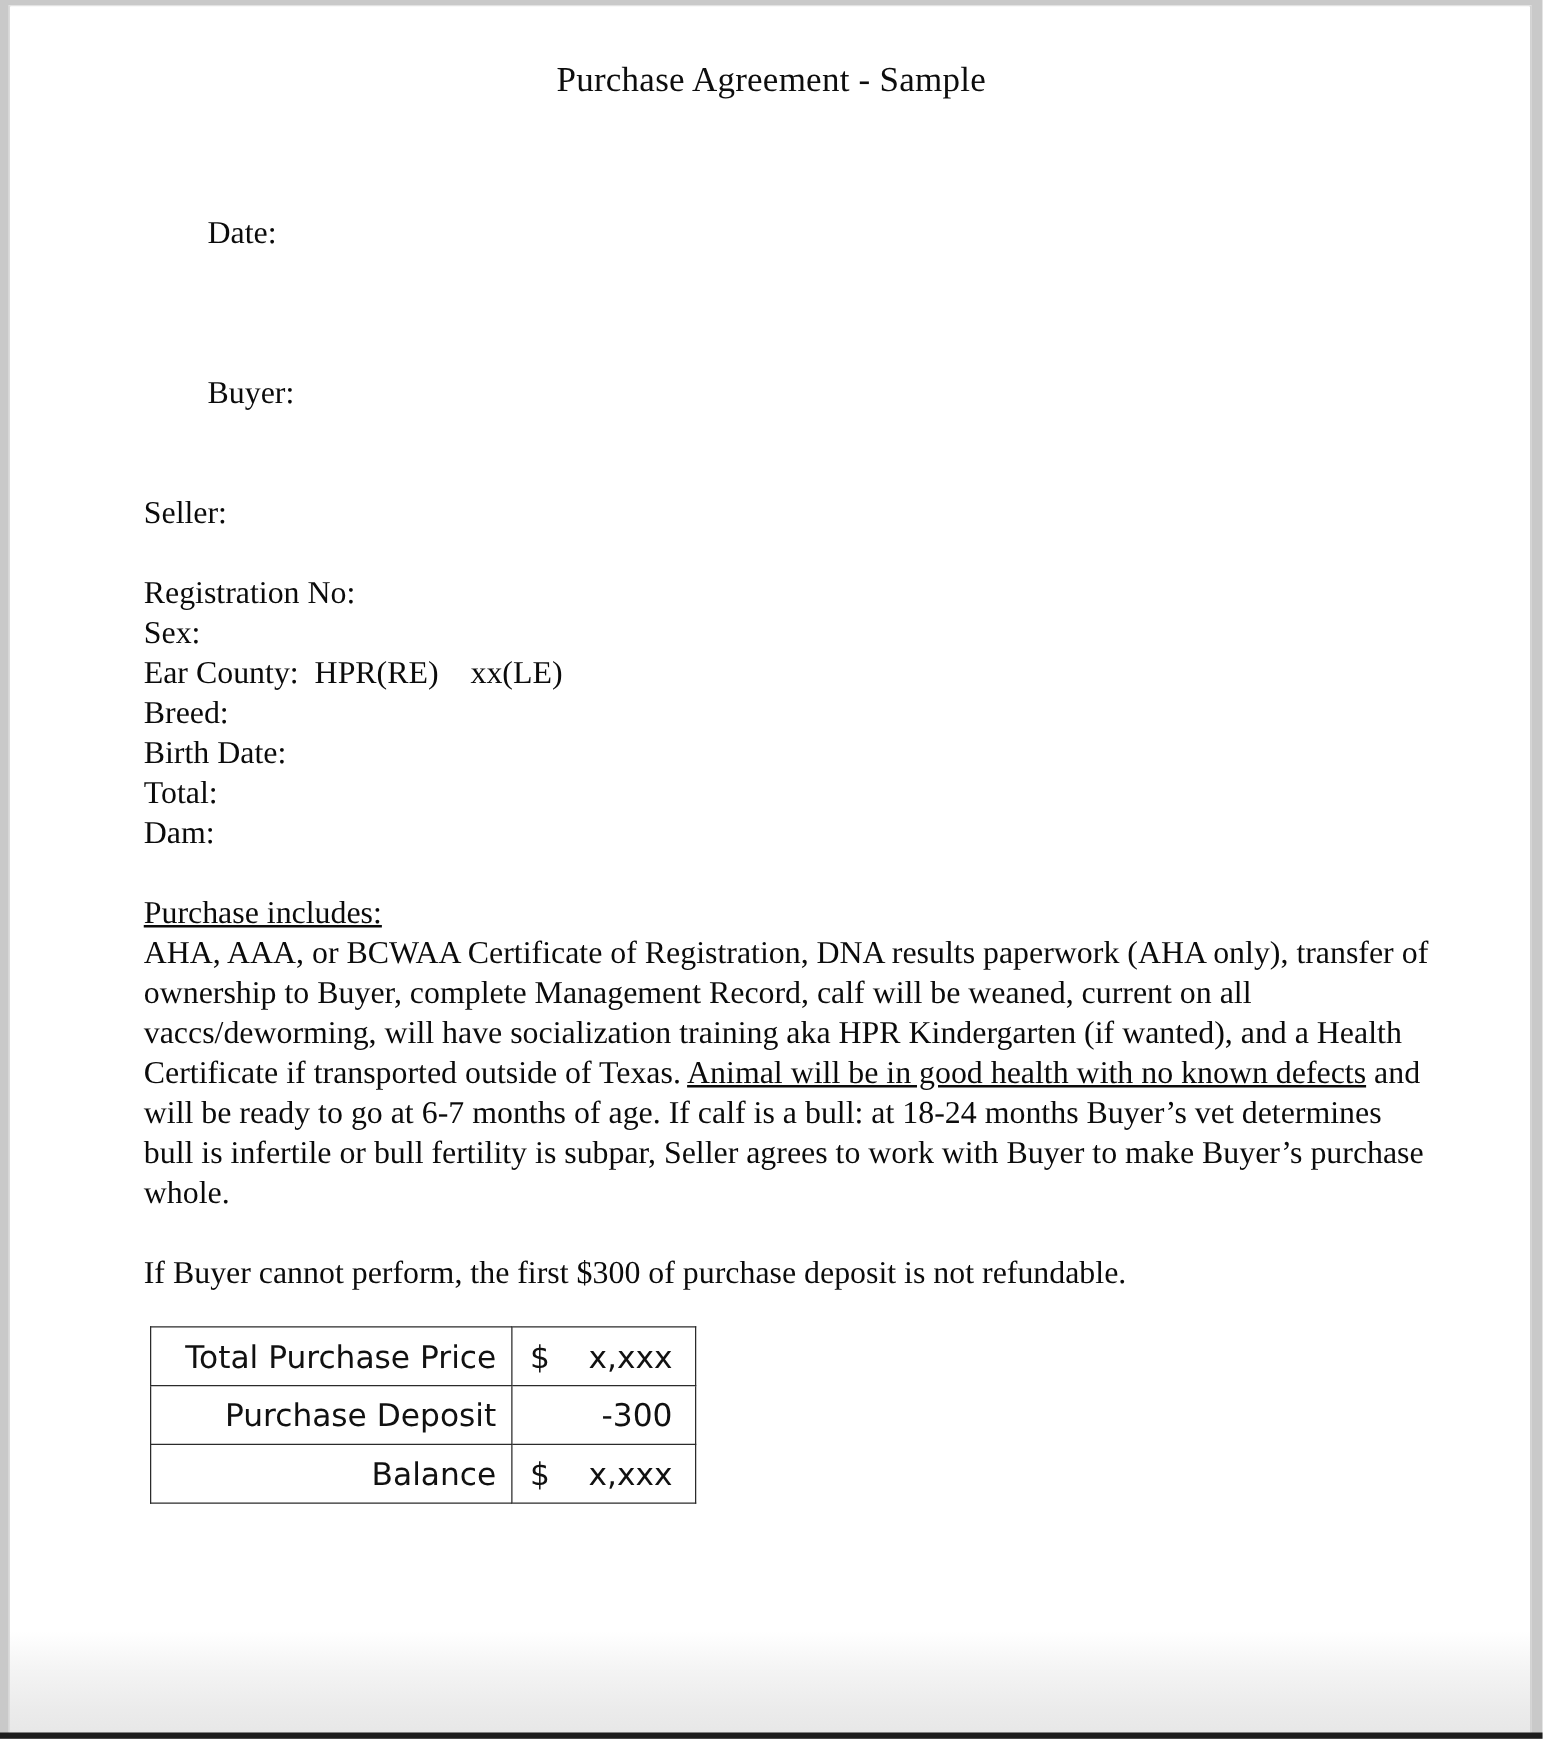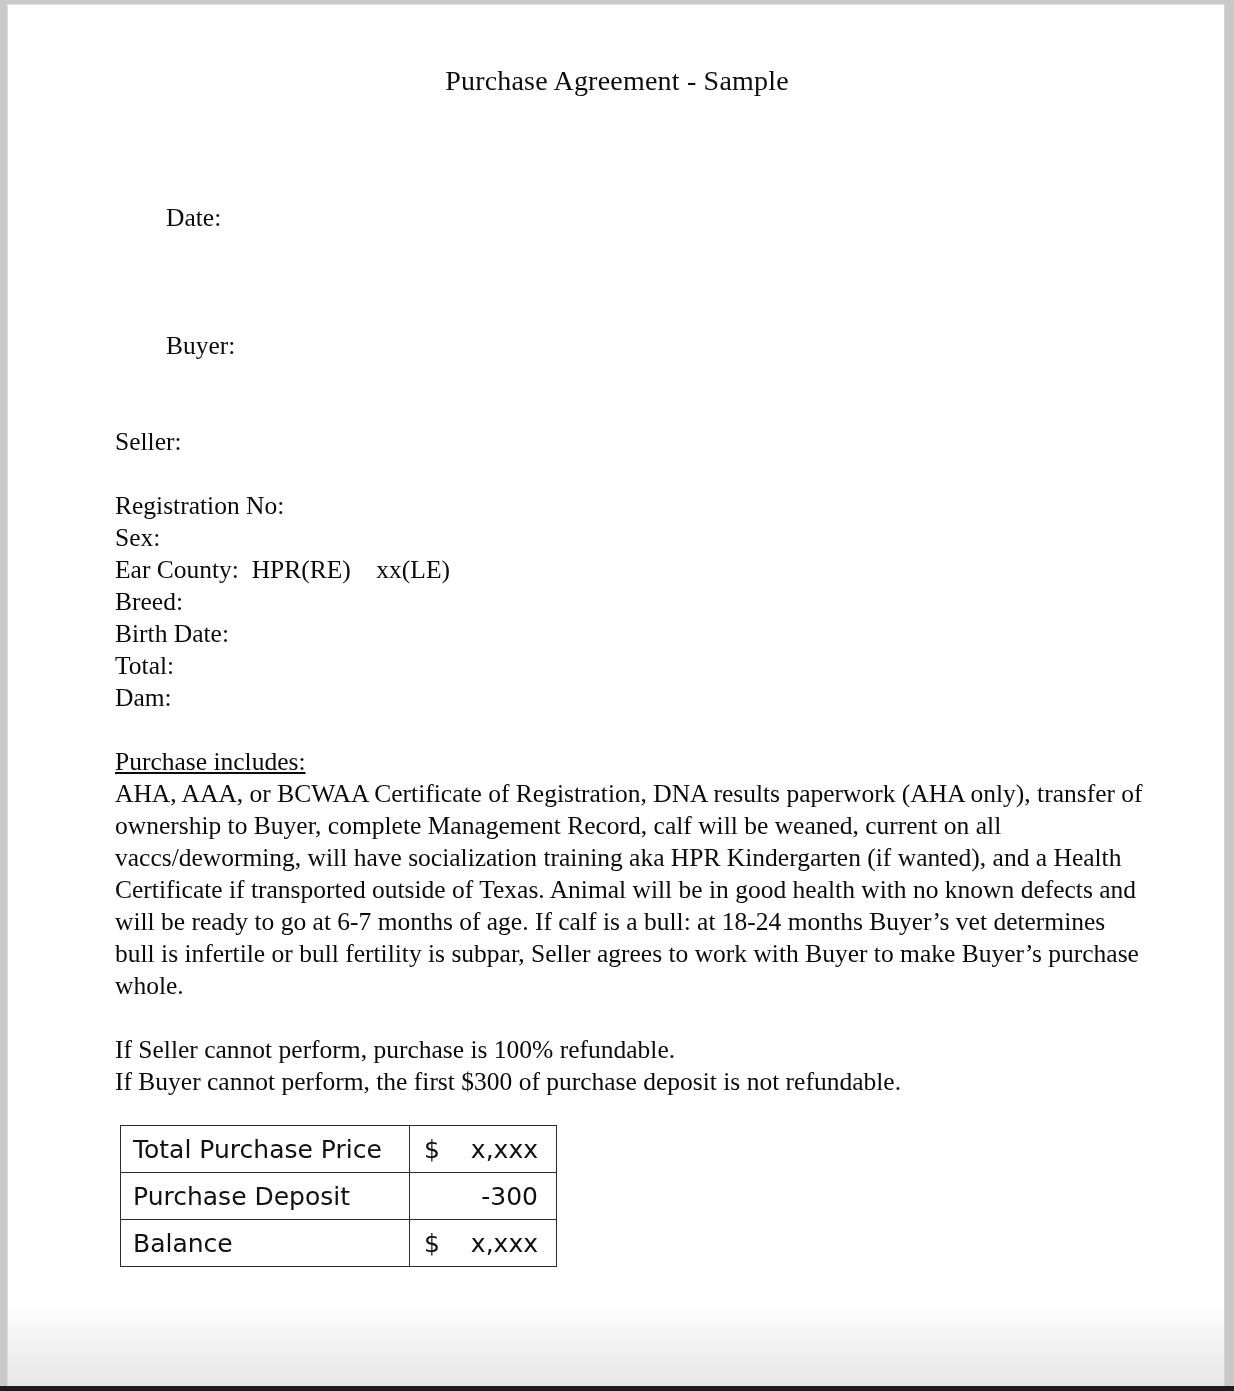--- a/index.html
+++ b/index.html
@@ -56,21 +56,21 @@
     left: 0;
     top: 0;
     width: 1218px;
   }
 
   .doc-title {
     text-align: center;
     font-size: 28px;
     line-height: 34px;
     color: #0d0d0d;
-    margin: 16px;
+    margin: 0;
     padding: 43px 0 0 0;
     font-weight: normal;
     letter-spacing: 0.2px;
   }
 
   .body-block {
     padding-left: 107px;
     padding-right: 80px;
     font-size: 25.5px;
     line-height: 32px;
@@ -98,39 +98,39 @@
   .animal-list > div { white-space: pre; }
 
   .section-head {
     text-decoration: underline;
     text-underline-offset: 2px;
   }
 
   .para {
     text-align: left;
   }
-  .u { text-underline-offset: 2px; margin-top: 29px; }
+  .u { text-decoration: underline; text-underline-offset: 2px; margin-top: 29px; }
 
   
   .price-table {
     margin-left: 112px;
     margin-top: 27px;
     border-collapse: collapse;
     font-family: "DejaVu Sans", "Liberation Sans", sans-serif;
     font-size: 25px;
     color: #111111;
     table-layout: fixed;
   }
   .price-table td {
     border: 1.6px solid #2b2b2b;
     height: 46px;
     padding: 0 12px;
     vertical-align: middle;
   }
-  .price-table td.label-cell { width: 264px; text-align: left; margin-left: 20px; }
+  .price-table td.label-cell { width: 264px; text-align: right; margin-left: 20px; }
   .price-table td.value-cell { width: 116px; text-align: right; padding-right: 18px; }
   .value-cell .cur {
     float: left;
     padding-left: 2px;
   }
 </style>
 </head>
 <body>
 
 <div id="page">
@@ -170,21 +170,20 @@
         <div>Dam:</div>
       </div>
 
       <div class="gap-md"></div>
 
       <div class="section-head">Purchase includes:</div>
       <div class="para"><span>AHA, AAA, or BCWAA Certificate of Registration, DNA results paperwork (AHA only), transfer of ownership to Buyer, complete Management Record, calf will be weaned, current on all vaccs/deworming, will have socialization training aka HPR Kindergarten (if wanted), and a Health Certificate if transported outside of Texas.  </span><span class="u">Animal will be in good health with no known defects</span><span> and will be ready to go at 6-7 months of age.  If calf is a bull:  at 18-24 months Buyer’s vet determines bull is infertile or bull fertility is subpar, Seller agrees to work with Buyer to make Buyer’s purchase whole.</span></div>
 
       <div class="gap-md"></div>
 
-      <div>If Seller cannot perform, purchase is 100% refundable.</div>
       <div>If Buyer cannot perform, the first $300 of purchase deposit is not refundable.</div>
 
     </div>
 
     <table class="price-table">
       <tbody>
         <tr>
           <td class="label-cell">Total Purchase Price</td>
           <td class="value-cell"><span class="cur">$</span><span>x,xxx</span></td>
         </tr>

